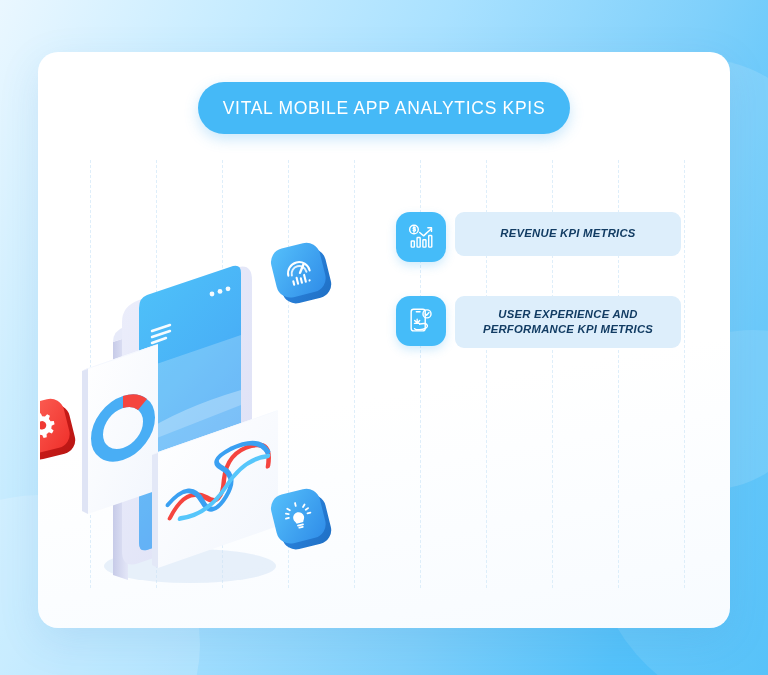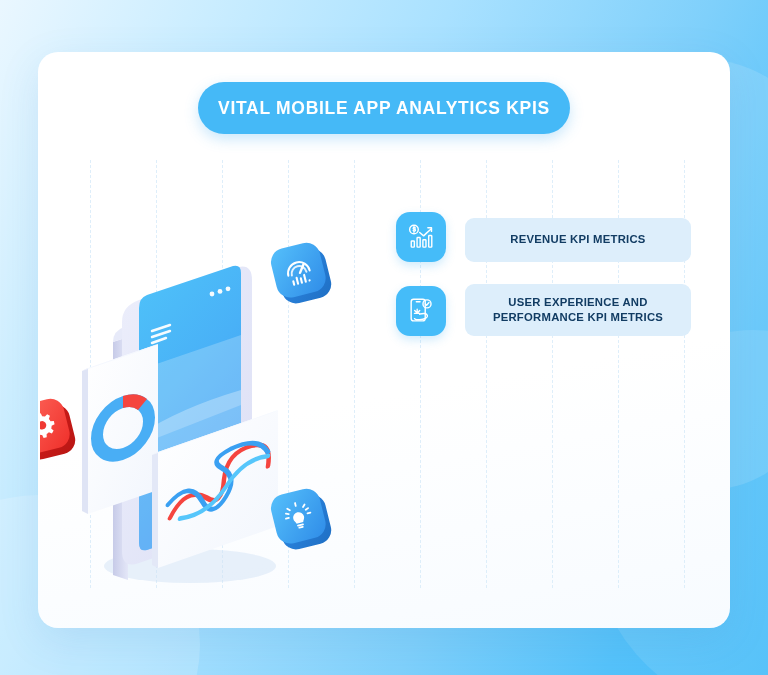--- a/index.html
+++ b/index.html
@@ -57,36 +57,37 @@
     left: 198px; top: 82px;
     width: 372px; height: 52px;
     background: #45b9f7;
     border-radius: 26px;
     display: flex; align-items: center; justify-content: center;
     box-shadow: 0 5px 14px rgba(60,170,240,0.28);
   }
   #title-pill span {
     color: #ffffff;
     font-size: 17.5px;
-    font-weight: bold;
+    font-weight: normal;
     letter-spacing: 0.7px;
     text-transform: uppercase;
     white-space: nowrap;
   }
 
   
   .kpi-row {
     position: absolute;
     left: 396px;
     display: flex;
-    align-items: flex-end;
-    gap: 19px;
+    align-items: flex-start;
+    gap: 9px;
+    font-style: italic;
   }
   #kpi-row-0 { top: 212px; }
-  #kpi-row-1 { top: 284px; }
+  #kpi-row-1 { top: 296px; }
   #kpi-row-2 { top: 381px; }
 
   .kpi-icon {
     width: 50px; height: 50px;
     flex: 0 0 50px;
     background: #45bcf9;
     border-radius: 14px;
     display: flex; align-items: center; justify-content: center;
     box-shadow: 0 4px 10px rgba(70,180,245,0.25);
   }

